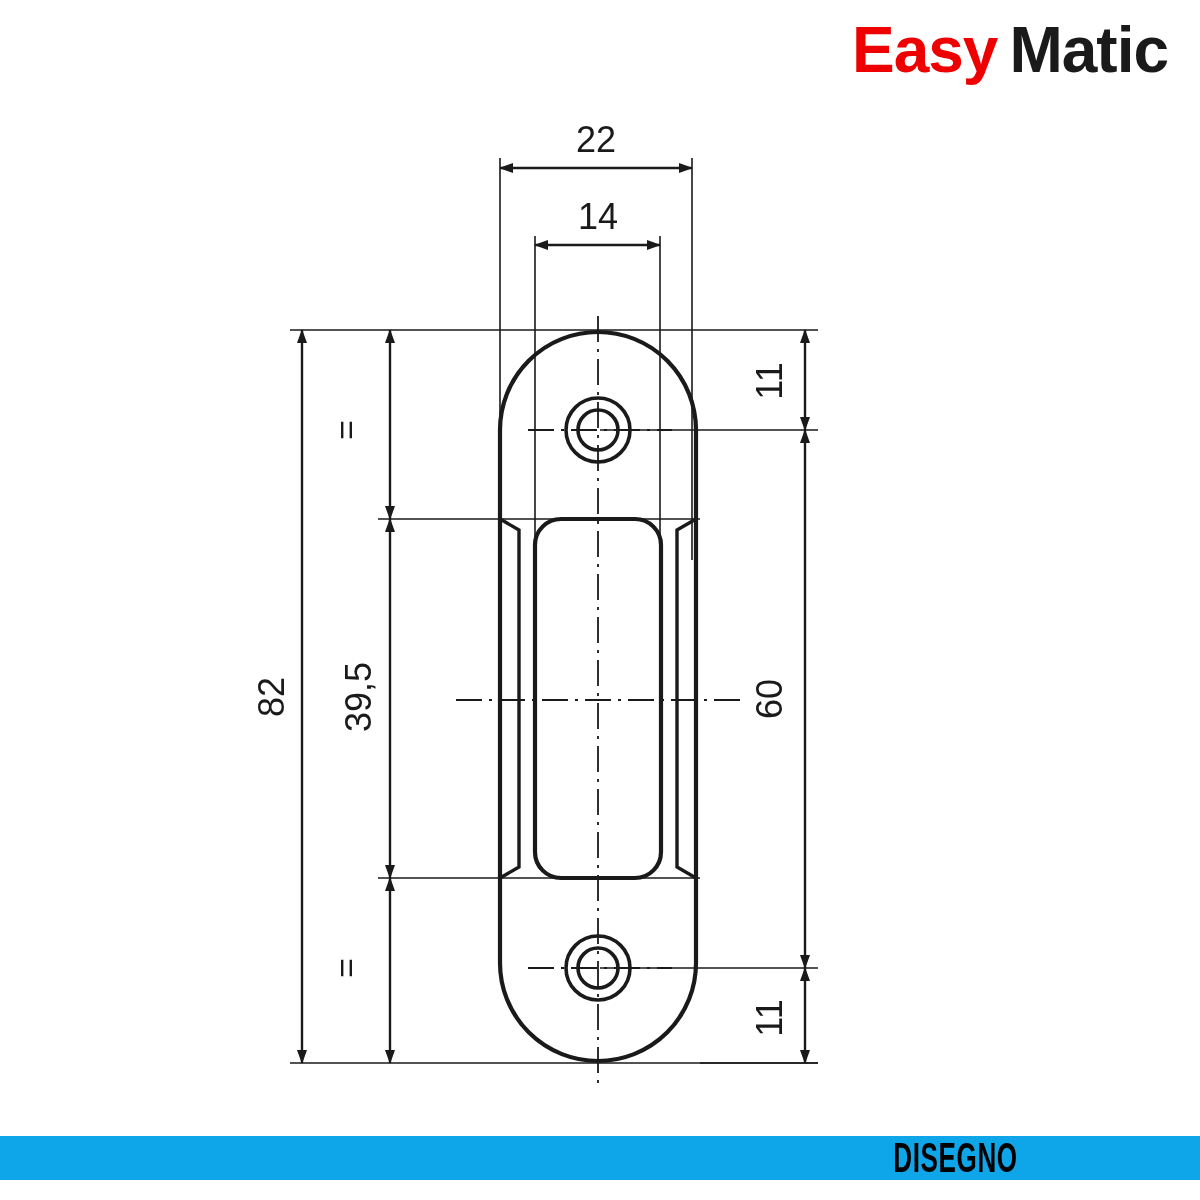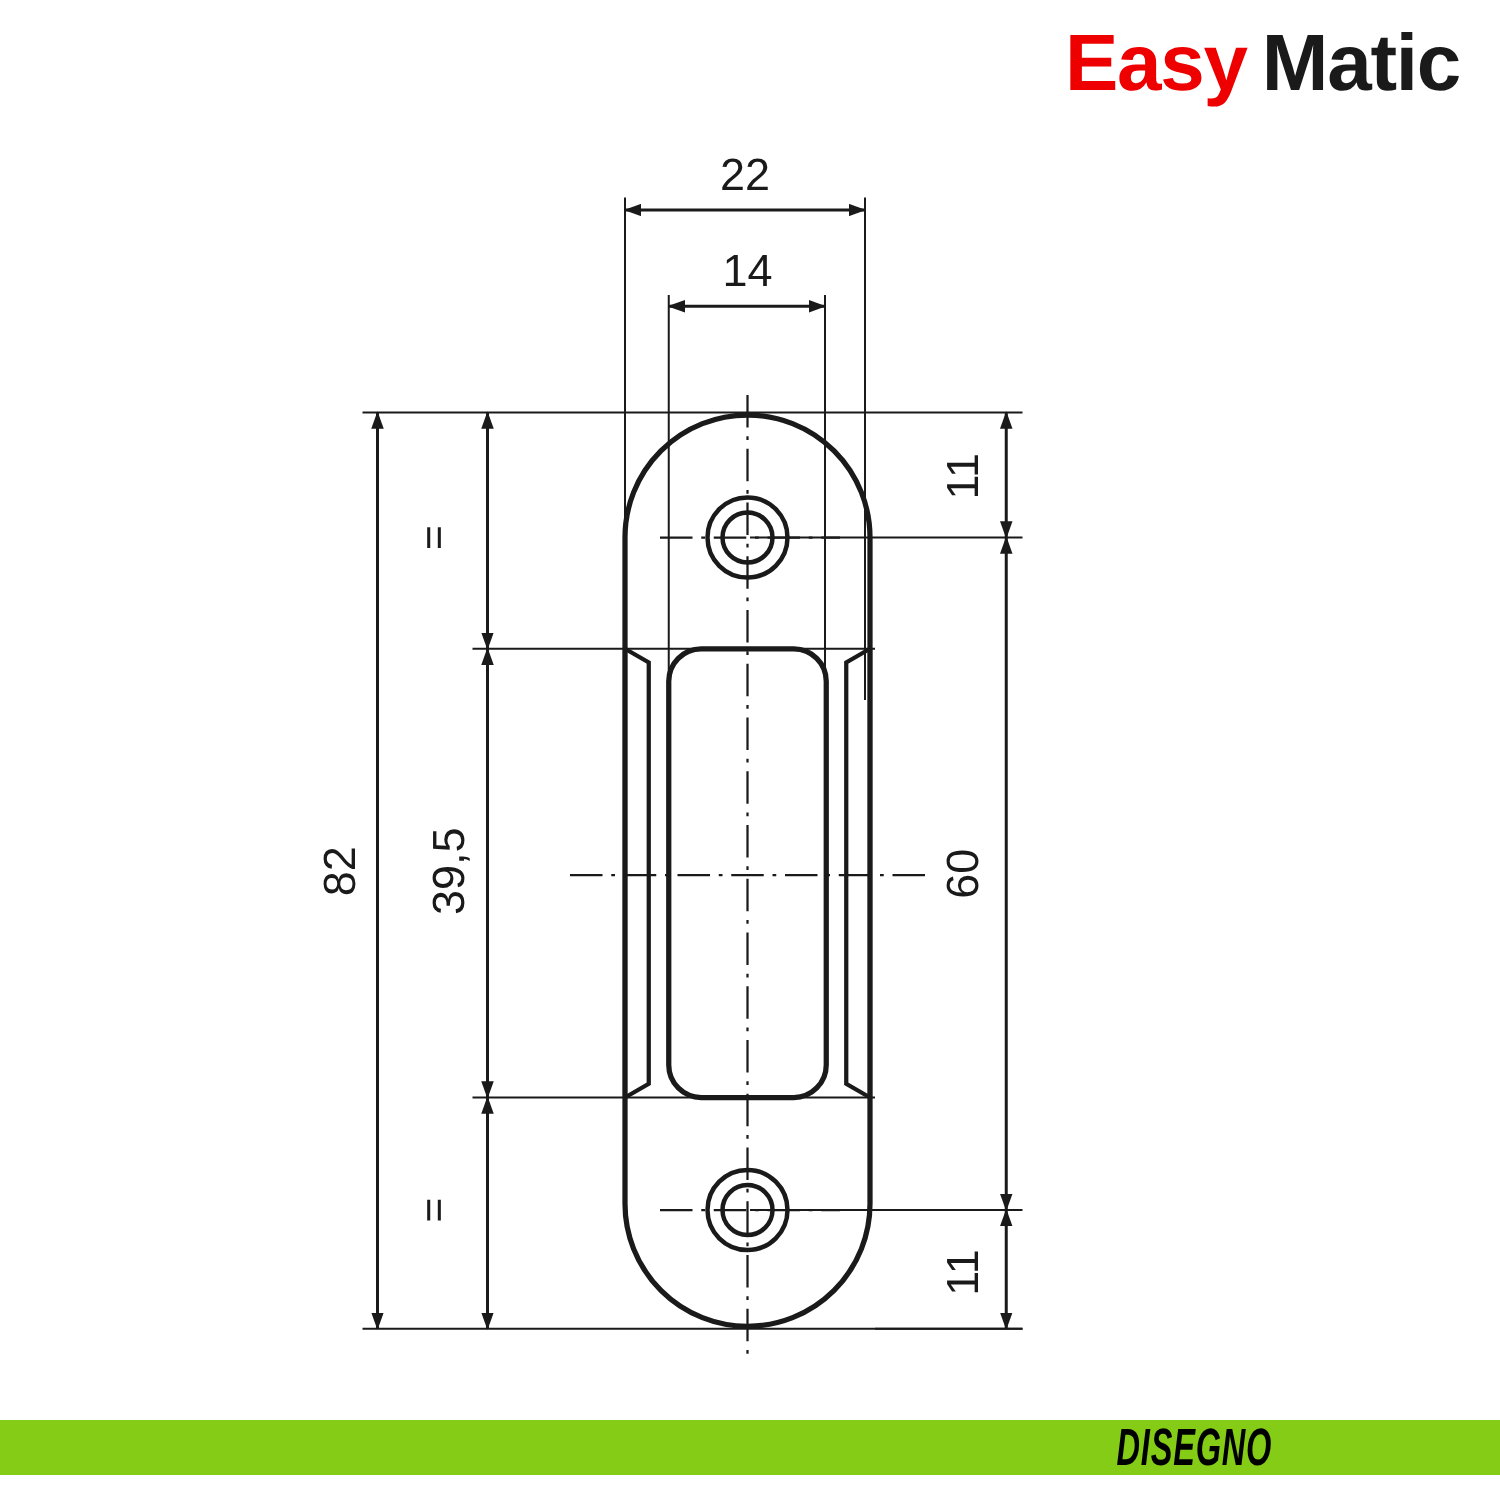--- a/index.html
+++ b/index.html
@@ -46,22 +46,21 @@
     height: 1130px;
   }
 
   
   #footer-bar {
     position: absolute;
     left: 0;
     top: 1136px;
     width: 1200px;
     height: 44px;
-    background: #84cc16;
-    font-style: italic;
+    background: #0ea5e9;
   }
   #footer-label {
     position: absolute;
     right: 182px;
     top: 50%;
     transform: translateY(-50%) scaleX(0.62);
     transform-origin: right center;
     font-family: "Liberation Sans", sans-serif;
     font-weight: bold;
     font-size: 42px;

